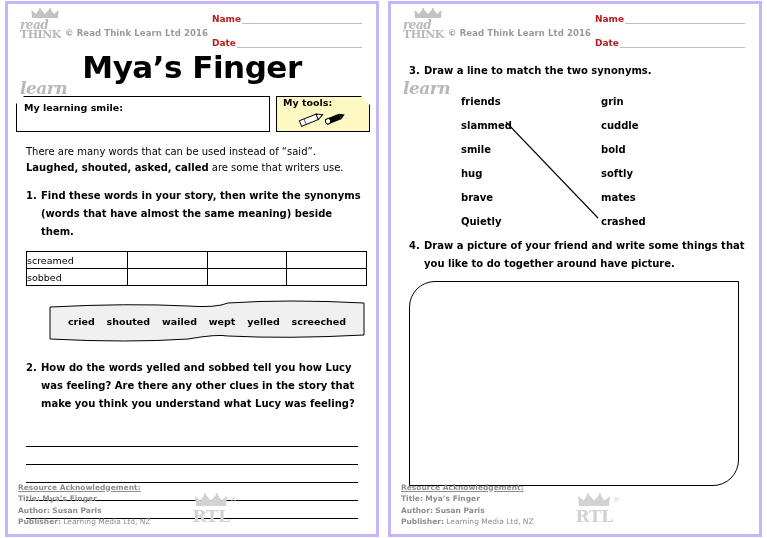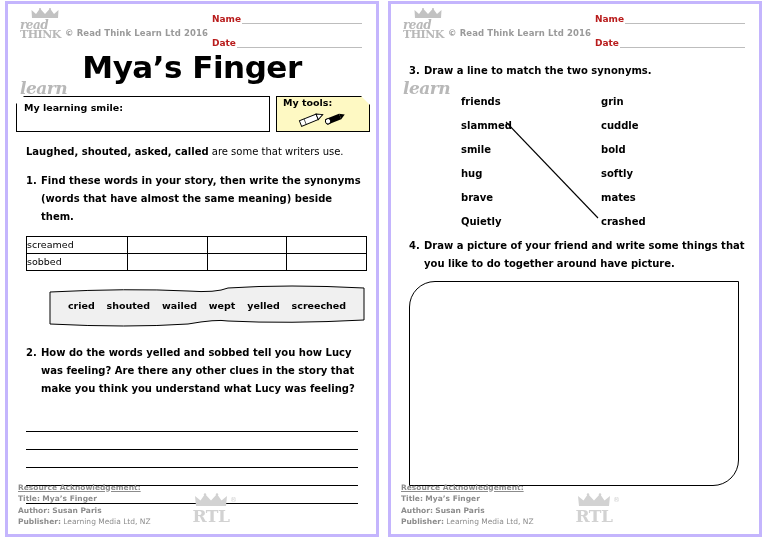--- a/index.html
+++ b/index.html
@@ -194,20 +194,21 @@
               <circle cx="30" cy="8" r="2.6" fill="#fff" stroke="#000" stroke-width="0.9"></circle>
             </g>
           </svg>
         </div>
       </div>
     </div>
 
     <div class="body">
 
       <div class="intro">
+        <div>There are many words that can be used instead of “said”.</div>
         <div>
           <b>Laughed, shouted, asked, called</b><span> are some that writers use.</span>
         </div>
       </div>
 
       <div class="qnum">
         <span class="n">1.</span>
         <span class="t">
           <span>Find these words in your story, then write the synonyms (words</span>
           <span>that have almost the same meaning) beside them.</span>

